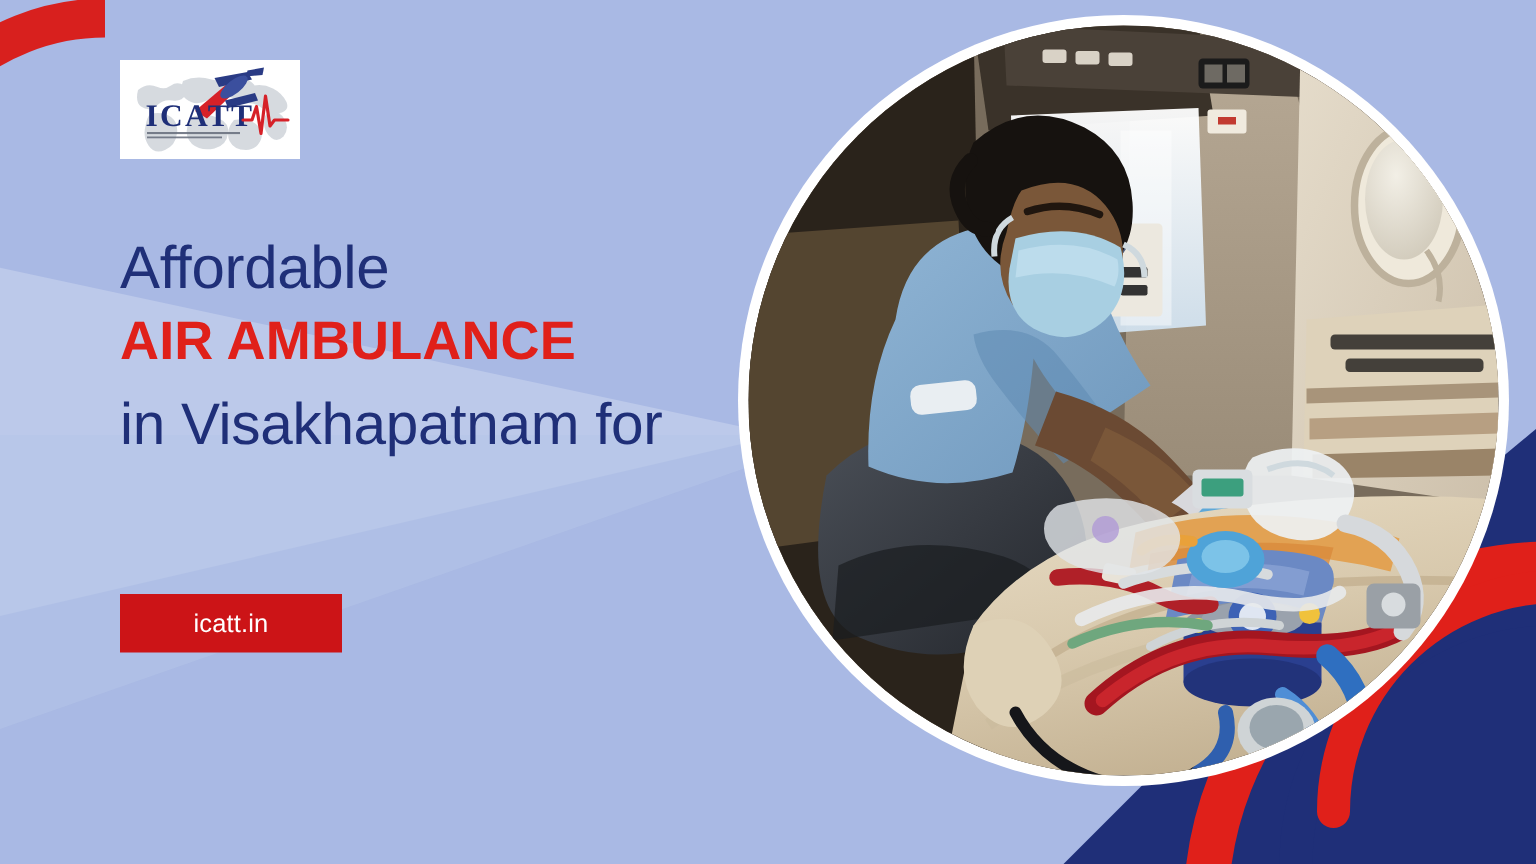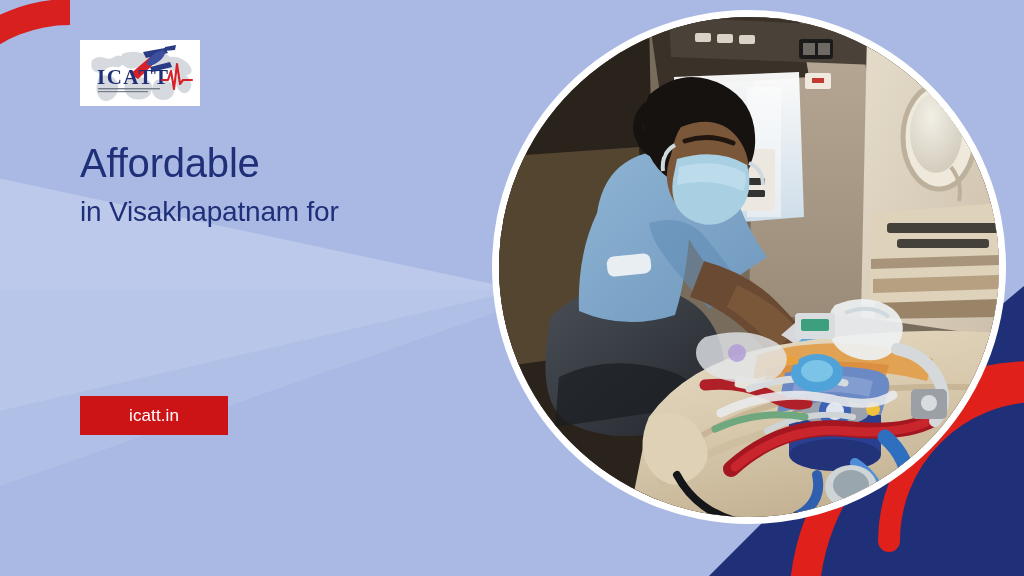--- a/index.html
+++ b/index.html
@@ -37,35 +37,35 @@
     position:absolute; left:80px; top:40px;
     width:120px; height:66px;
     background:#15803d;
     display:flex; align-items:center; justify-content:flex-end;
     overflow:hidden;
   }
   .logo-svg { width:120px; height:66px; display:block; }
 
   
   .headline {
-    position:absolute; left:80px; top:140px;
+    position:absolute; left:80px; top:156px;
     width:400px;
   }
   .hl-line1 {
     font-size:40px; font-weight:400; color:#1f2f78;
     letter-spacing:-0.2px; line-height:1.18;
     white-space:nowrap;
   }
   .hl-line2 {
     font-size:36px; font-weight:700; color:#e0201a;
     letter-spacing:0.1px; line-height:1.35;
     white-space:nowrap;
   }
   .hl-line3 {
-    font-size:28px; font-weight:400; color:#1f2f78;
+    font-size:39px; font-weight:400; color:#1f2f78;
     letter-spacing:-0.2px; line-height:1.35;
     margin-top:6px;
   }
 
   
   .cta {
     position:absolute; left:80px; top:396px;
     width:148px; height:39px;
     background:#cc1417;
     display:flex; align-items:center; justify-content:center;
@@ -141,20 +141,21 @@
         <rect x="18" y="48" width="62" height="1.4"></rect>
         <rect x="18" y="51" width="50" height="1.2"></rect>
       </g>
 
       <polyline points="82,40 88,40 91,31 94,49 97,24 100,44 103,40 112,40" fill="none" stroke="#d62128" stroke-width="2.1" stroke-linejoin="round" stroke-linecap="round"></polyline>
     </svg>
   </div>
 
   <div class="headline">
     <div class="hl-line1">Affordable</div>
+    <div class="hl-line2">AIR AMBULANCE</div>
     <div class="hl-line3">
       <div>in Visakhapatnam for</div>
     </div>
   </div>
 
   <div class="cta">
     <span class="cta-label">icatt.in</span>
   </div>
 
   <svg class="corner-wedge-br" viewBox="0 0 420 300">

